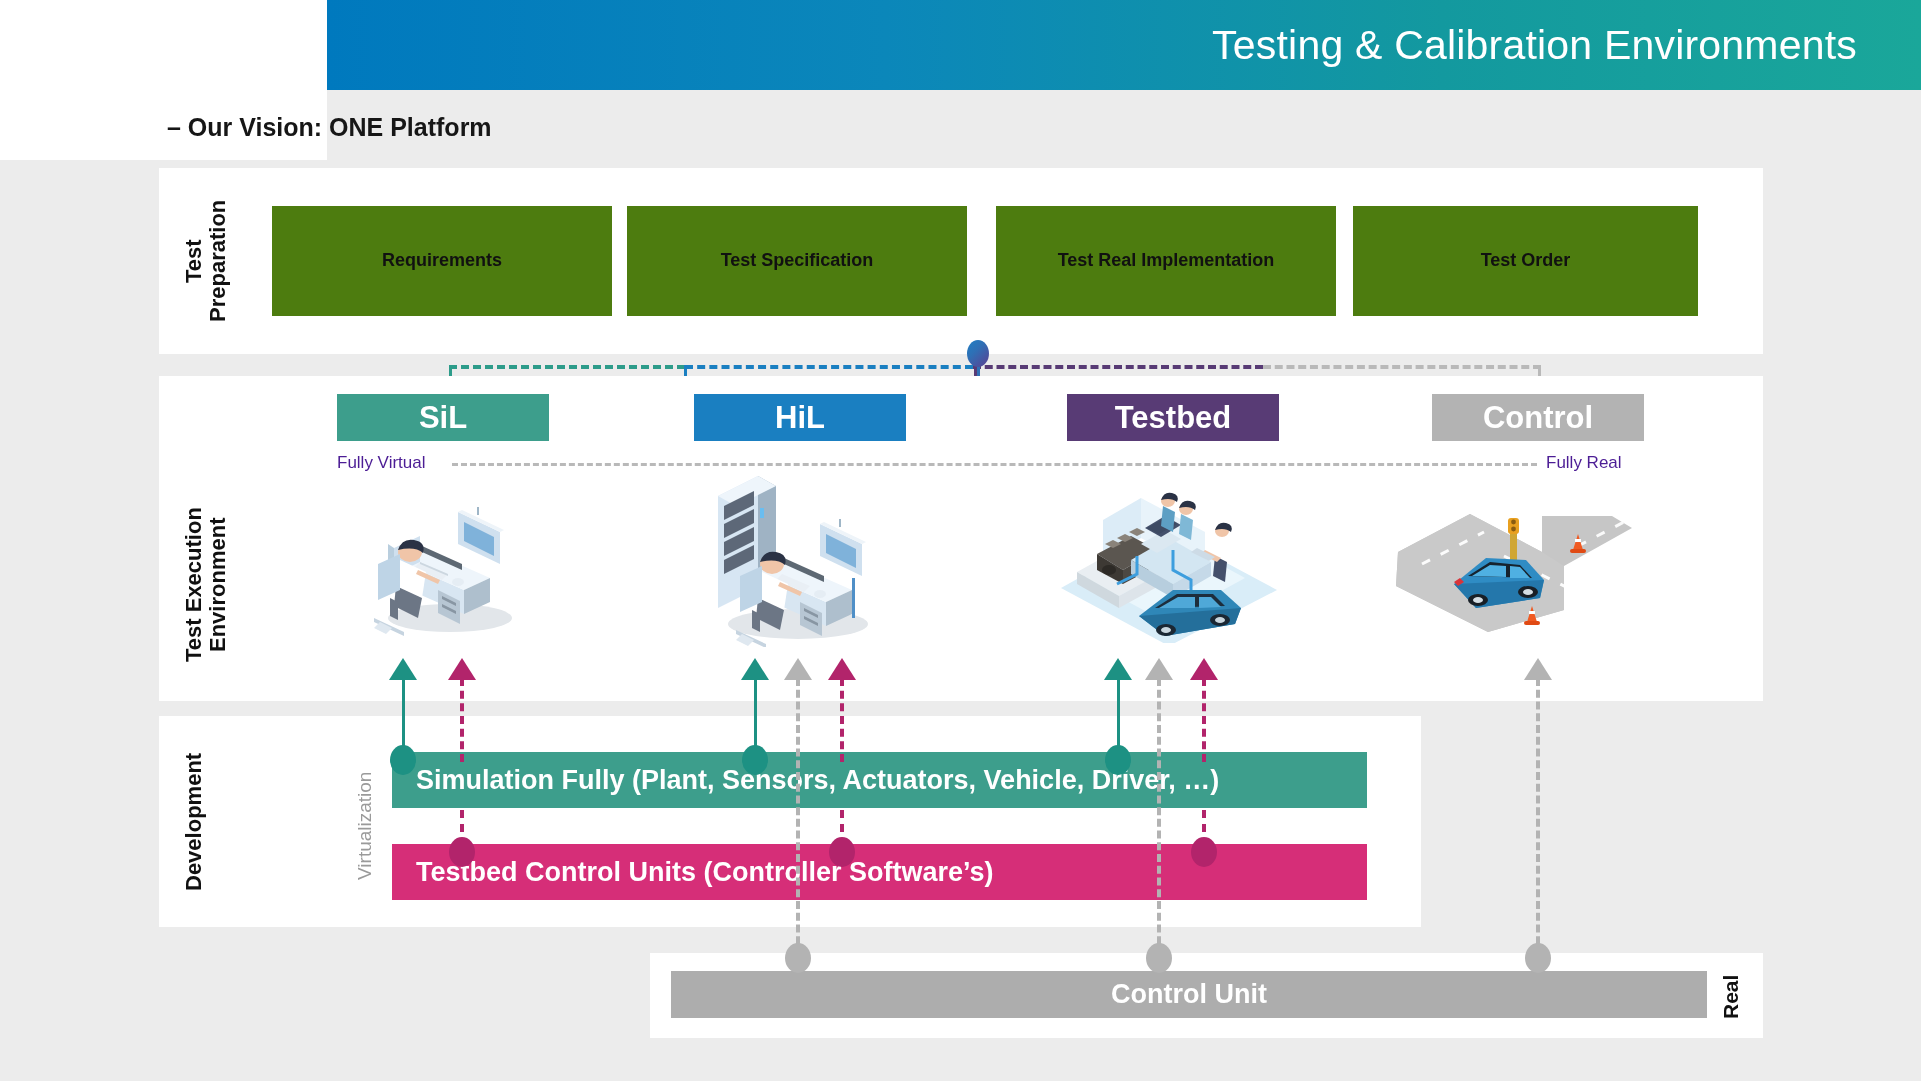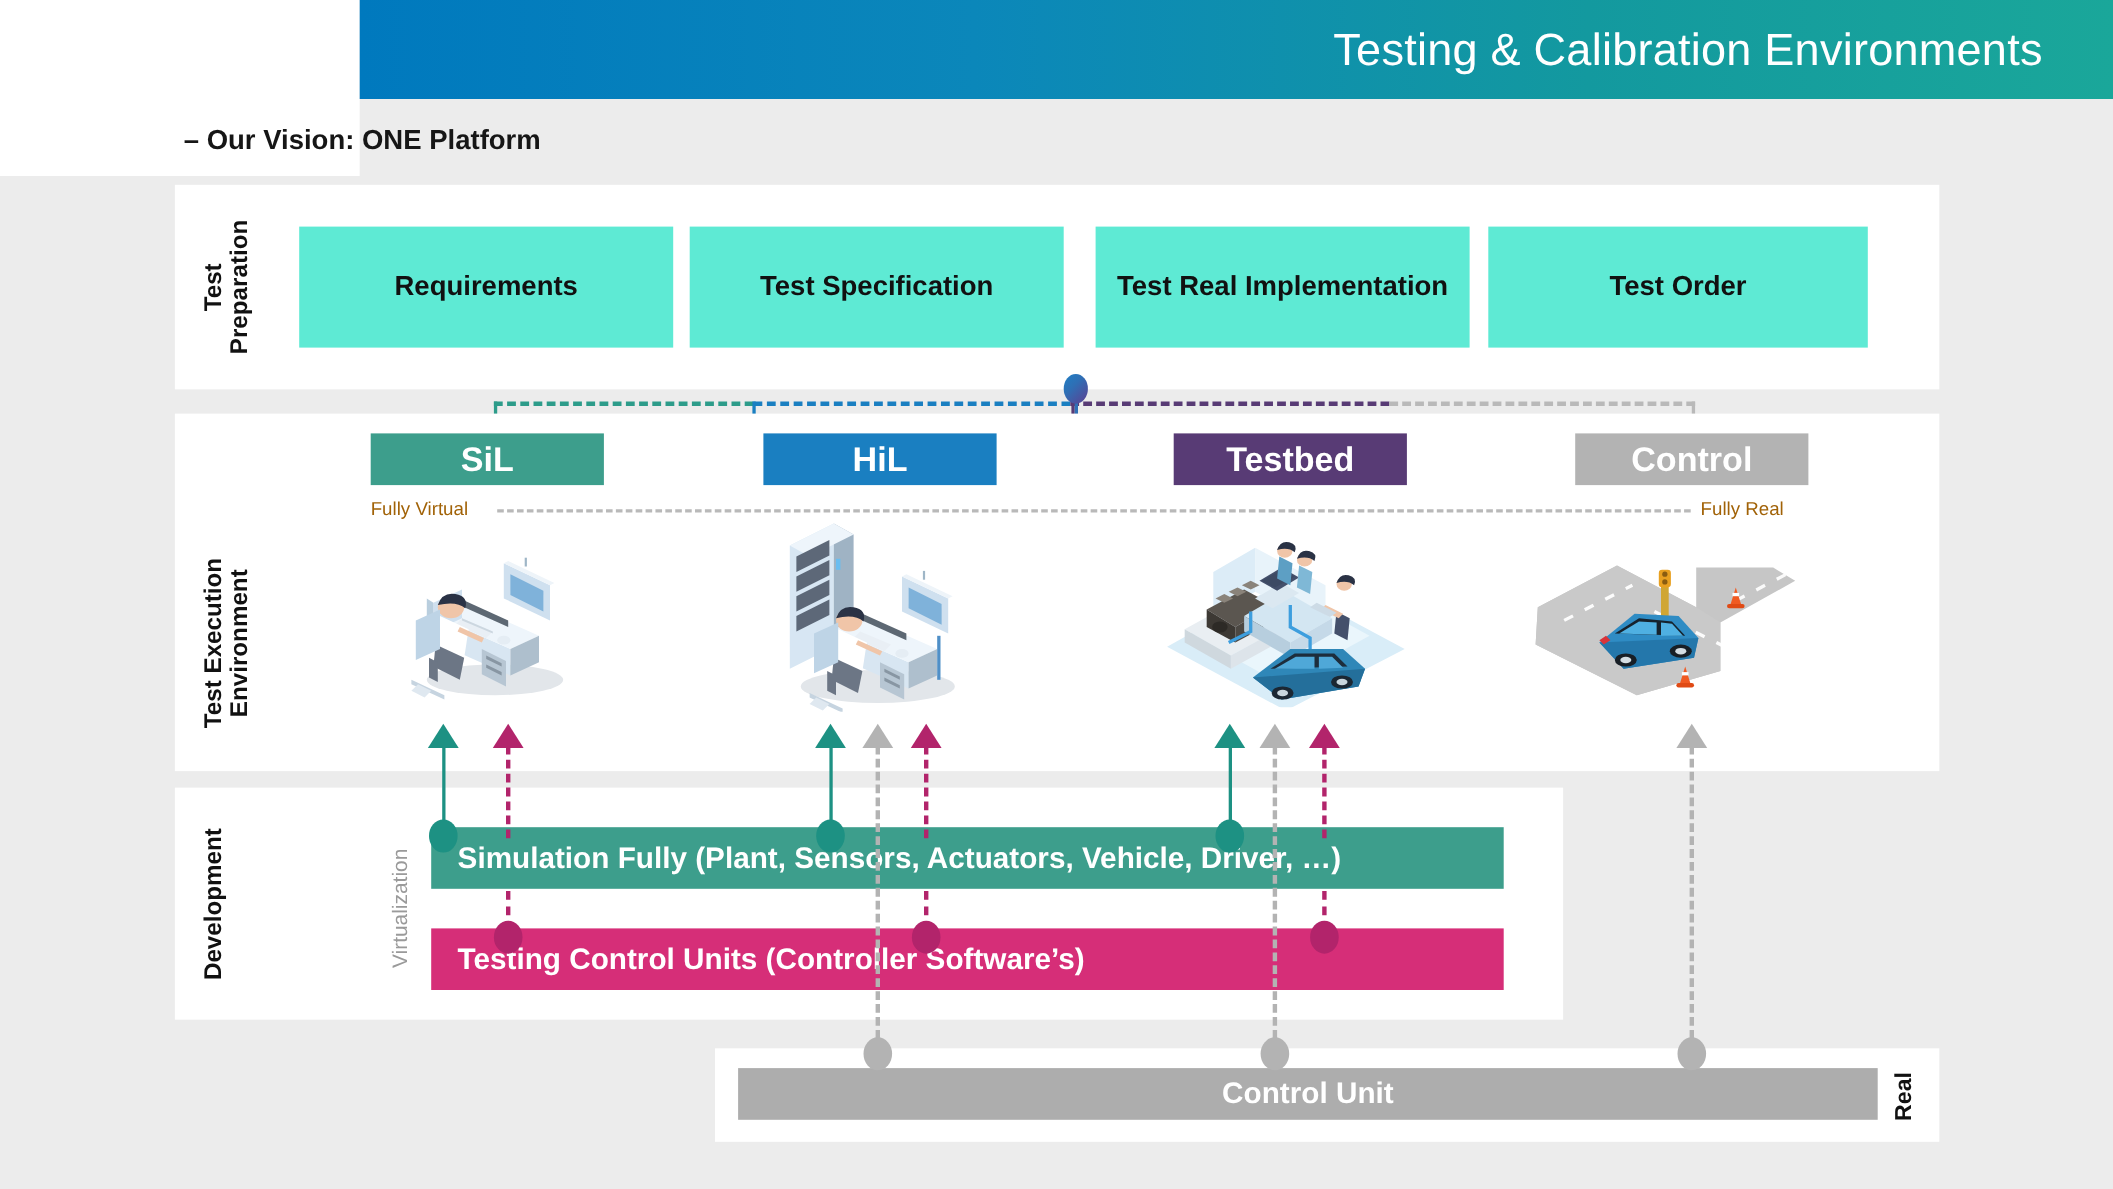--- a/index.html
+++ b/index.html
@@ -28,34 +28,34 @@
     writing-mode: vertical-rl; transform: rotate(180deg);
     font-size: 22px; font-weight: 700; color: #111;
     text-align: center; line-height: 1.08;
     white-space: pre-line;
   }
   .vlabel.thin { font-weight: 400; color: #9a9a9a; font-size: 19px; }
   .vlabel.real { font-weight: 700; color: #111; font-size: 21px; }
 
   
   .prep-box {
-    position: absolute; background: #5eead4;
+    position: absolute; background: #4d7c0f;
     display: flex; align-items: center; justify-content: center; text-align: center;
-    font-size: 25px; font-weight: 700; color: #111; line-height: 1.18; padding: 0 8px;
+    font-size: 18px; font-weight: 700; color: #111; line-height: 1.18; padding: 0 8px;
   }
 
   
   .env-tab {
     position: absolute; height: 47px;
     display: flex; align-items: center; justify-content: center;
     color: #fff; font-size: 31px; font-weight: 700;
   }
 
   
-  .scale-lbl { position: absolute; font-size: 17px; color: #a16207; font-weight: 400; white-space: nowrap; }
+  .scale-lbl { position: absolute; font-size: 17px; color: #4c1d95; font-weight: 400; white-space: nowrap; }
 
   
   .scale-seg { position: absolute; height: 0; border-top: 3px dashed #b9b9b9; }
 
   
   .conn-seg { position: absolute; height: 0; border-top: 4px dashed #2d9c8a; }
   .conn-tick { position: absolute; width: 3px; background: #2d9c8a; }
   .node-dot {
     position: absolute; width: 22px; height: 27px; border-radius: 50%;
     background: linear-gradient(135deg, #1f7fc4 0%, #2f6fb5 40%, #5d3f91 100%);
@@ -314,21 +314,21 @@
       <ellipse cx="86" cy="92" rx="5" ry="3" fill="#d4dde3"></ellipse>
       <ellipse cx="136" cy="84" rx="5" ry="3" fill="#d4dde3"></ellipse>
     </svg>
   </div>
 
   <div class="panel" style="left:159px; top:716px; width:1262px; height:211px;"></div>
   <div class="vlabel" style="left:182px; top:716px; width:62px; height:211px;">Development</div>
   <div class="vlabel thin" style="left:355px; top:736px; width:28px; height:180px;">Virtualization</div>
 
   <div class="bar" style="left:392px; top:752px; width:975px; height:56px; background:#3d9e8c;">Simulation Fully (Plant, Sensors, Actuators, Vehicle, Driver, …)</div>
-  <div class="bar" style="left:392px; top:844px; width:975px; height:56px; background:#d62e78;">Testing Control Units (Controller Software’s)</div>
+  <div class="bar" style="left:392px; top:844px; width:975px; height:56px; background:#d62e78;">Testbed Control Units (Controller Software’s)</div>
 
   <div class="panel" style="left:650px; top:953px; width:1113px; height:85px;"></div>
   <div class="bar center" style="left:671px; top:971px; width:1036px; height:47px; background:#adadad;">Control Unit</div>
   <div class="vlabel real" style="left:1720px; top:958px; width:34px; height:78px;">Real</div>
 
   <div class="flow-line" style="left:402px; top:678px; height:82px; background:#1d9183;"></div>
   <div class="flow-head" style="left:389px; top:658px; border-bottom:22px solid #1d9183;"></div>
   <div class="flow-dot" style="left:390px; top:745px; background:#1d9183;"></div>
 
   <div class="flow-dash" style="left:460px; top:678px; height:84px; border-left:4px dashed #b2246b;"></div>

